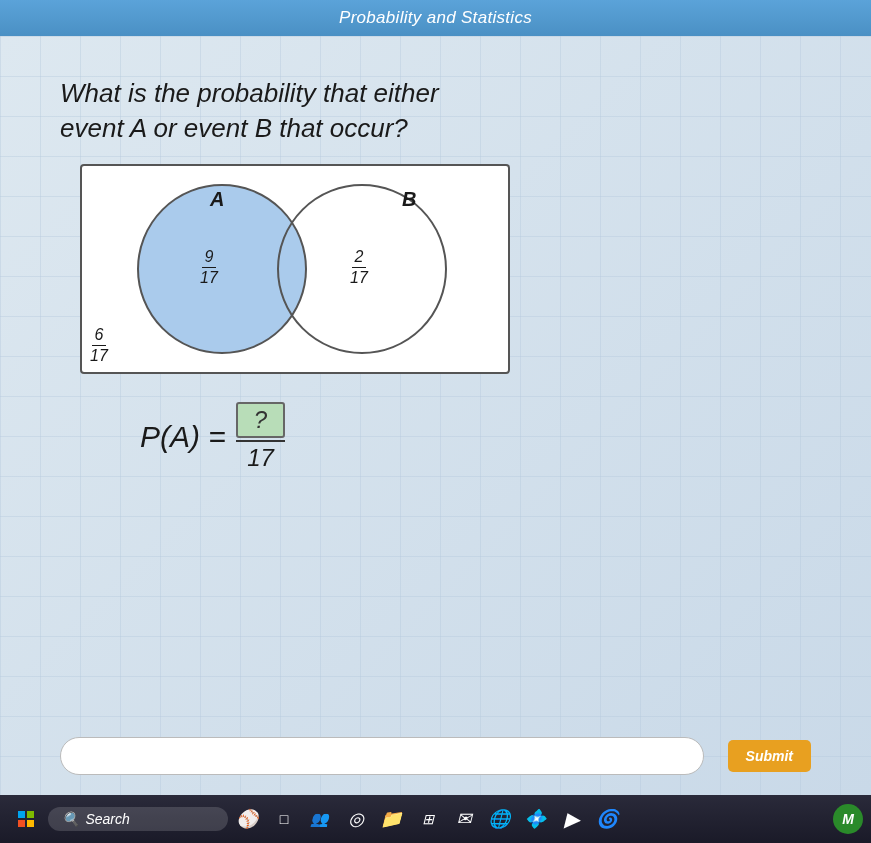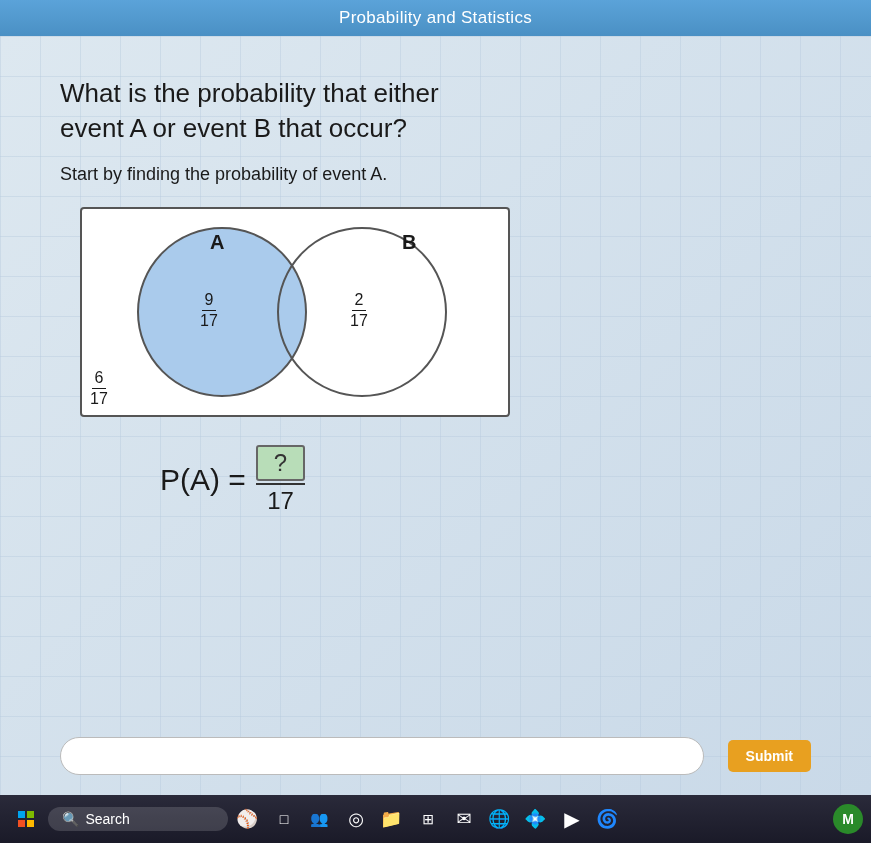--- a/index.html
+++ b/index.html
@@ -1,15 +1,15 @@
 <!DOCTYPE html>
 <html><head>
   <meta charset="utf-8">
   <style>
-    * { margin: 0; padding: 0; box-sizing: border-box; }
+    * { margin: 0; padding: 0; box-sizing: border-box; font-style: italic; }
 
     body {
       width: 871px;
       height: 843px;
       overflow: hidden;
       font-family: 'Segoe UI', Arial, sans-serif;
       background: #c8d8e8;
       display: flex;
       flex-direction: column;
     }
@@ -167,21 +167,21 @@
       position: absolute;
       bottom: 8px;
       left: 8px;
     }
 
     
     .pa-equation {
       position: relative;
       z-index: 1;
       margin-top: 28px;
-      margin-left: 100px;
+      margin-left: 80px;
       display: flex;
       align-items: center;
       font-size: 28px;
       color: #1a1a1a;
     }
 
     .pa-label {
       font-size: 30px;
       font-weight: 400;
       margin-right: 10px;
@@ -326,21 +326,20 @@
   <span>Probability and Statistics</span>
 </div>
 
 <div class="main-content">
 
   <div class="question-text">
     <span>What is the probability that either</span><br>
     <span>event A or event B that occur?</span>
   </div>
 
-  <div class="sub-text">Start by finding the probability of event A.</div>
 
   <div class="venn-container">
     <div class="venn-box">
 
       <div class="circle-a"></div>
 
       <div class="circle-b"></div>
 
       <span class="label-a">A</span>
 

